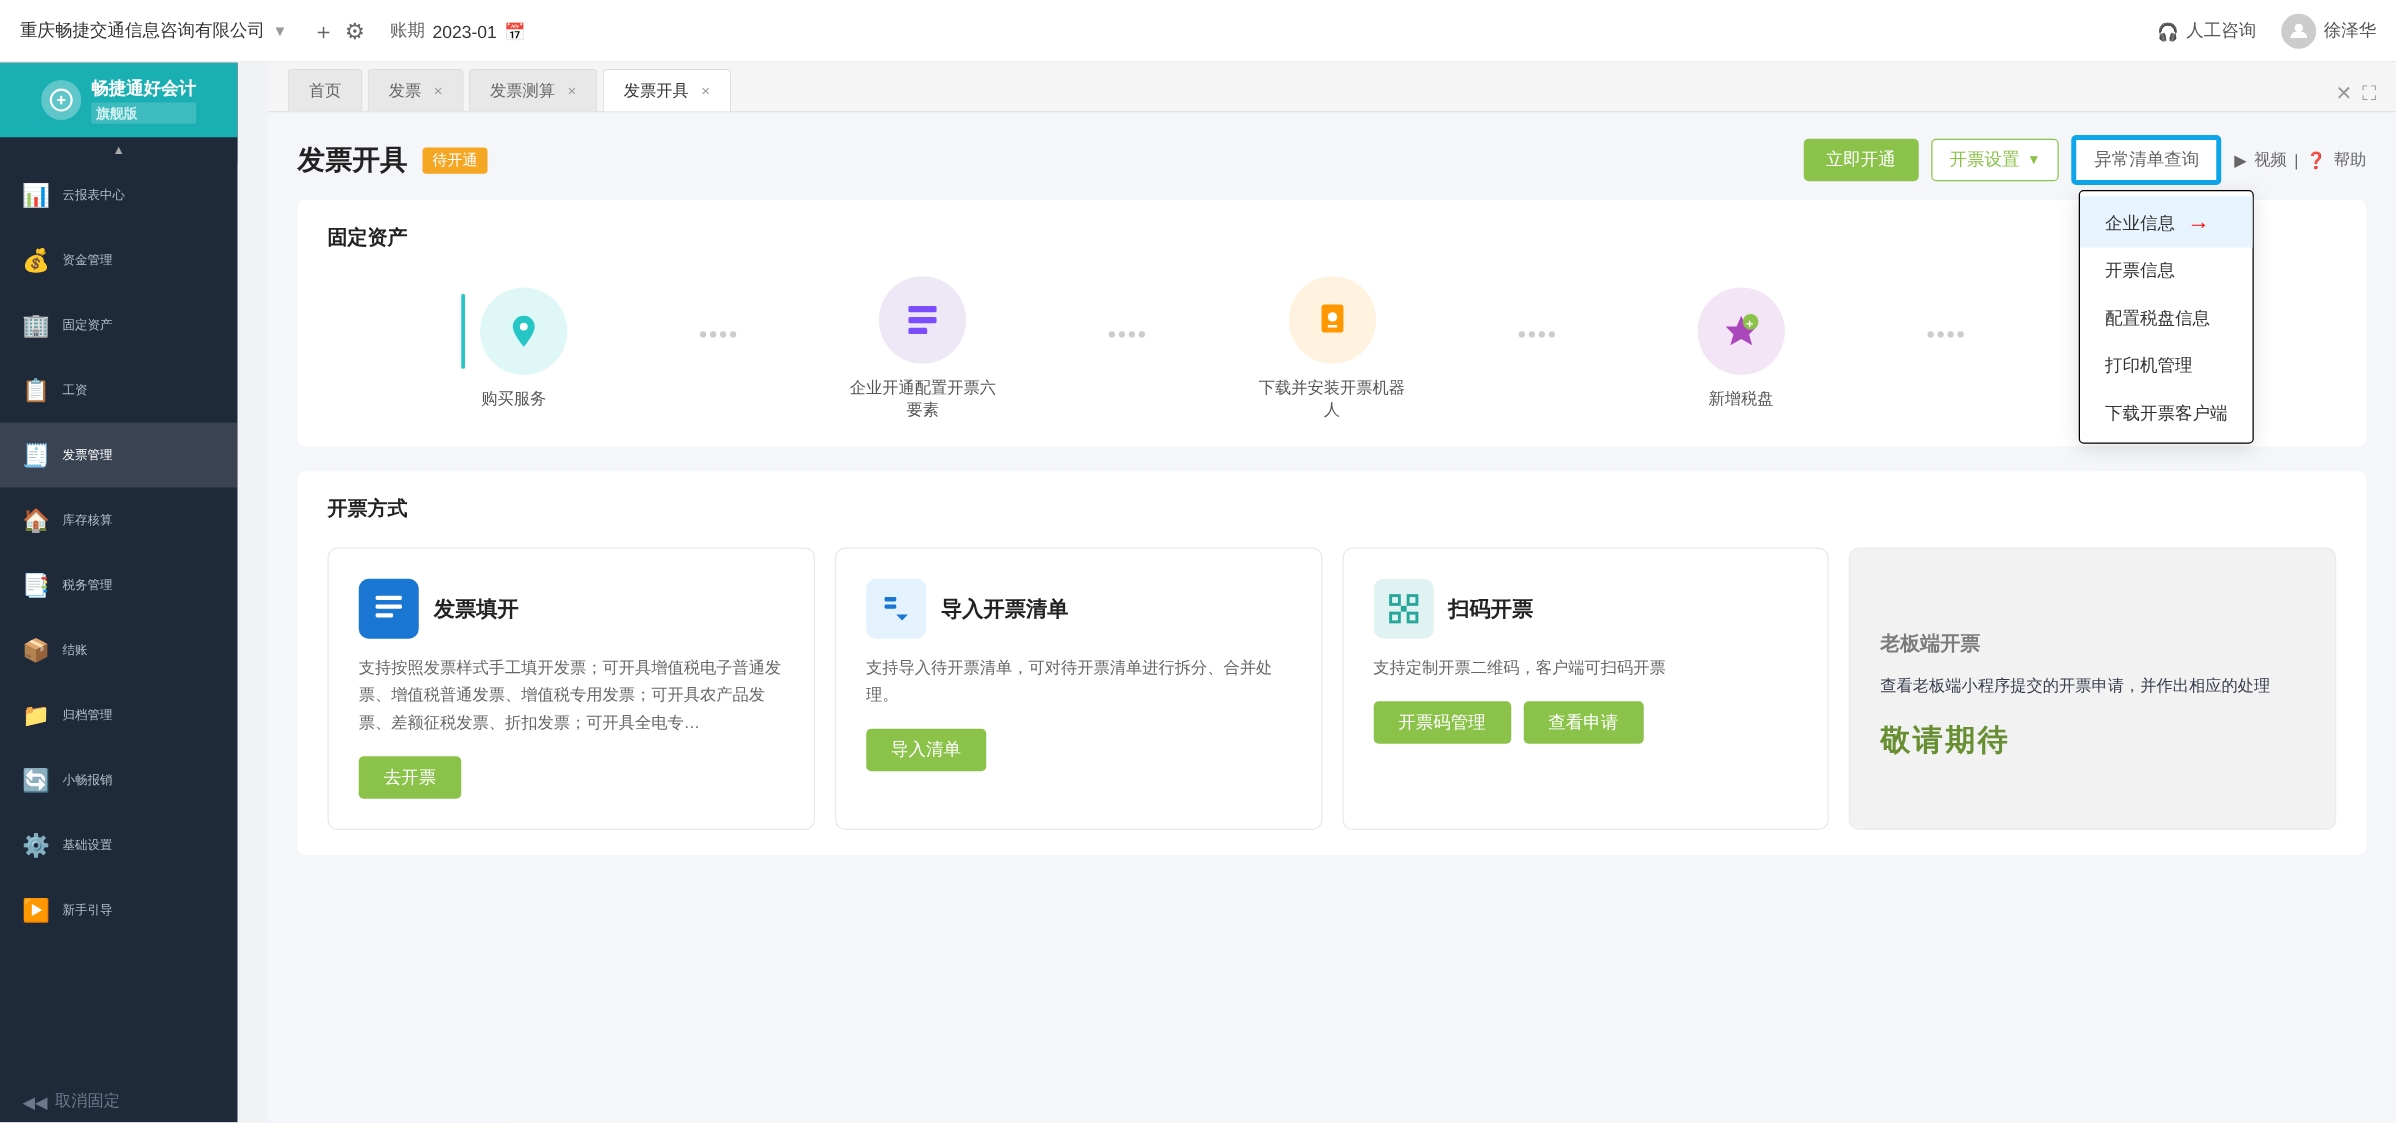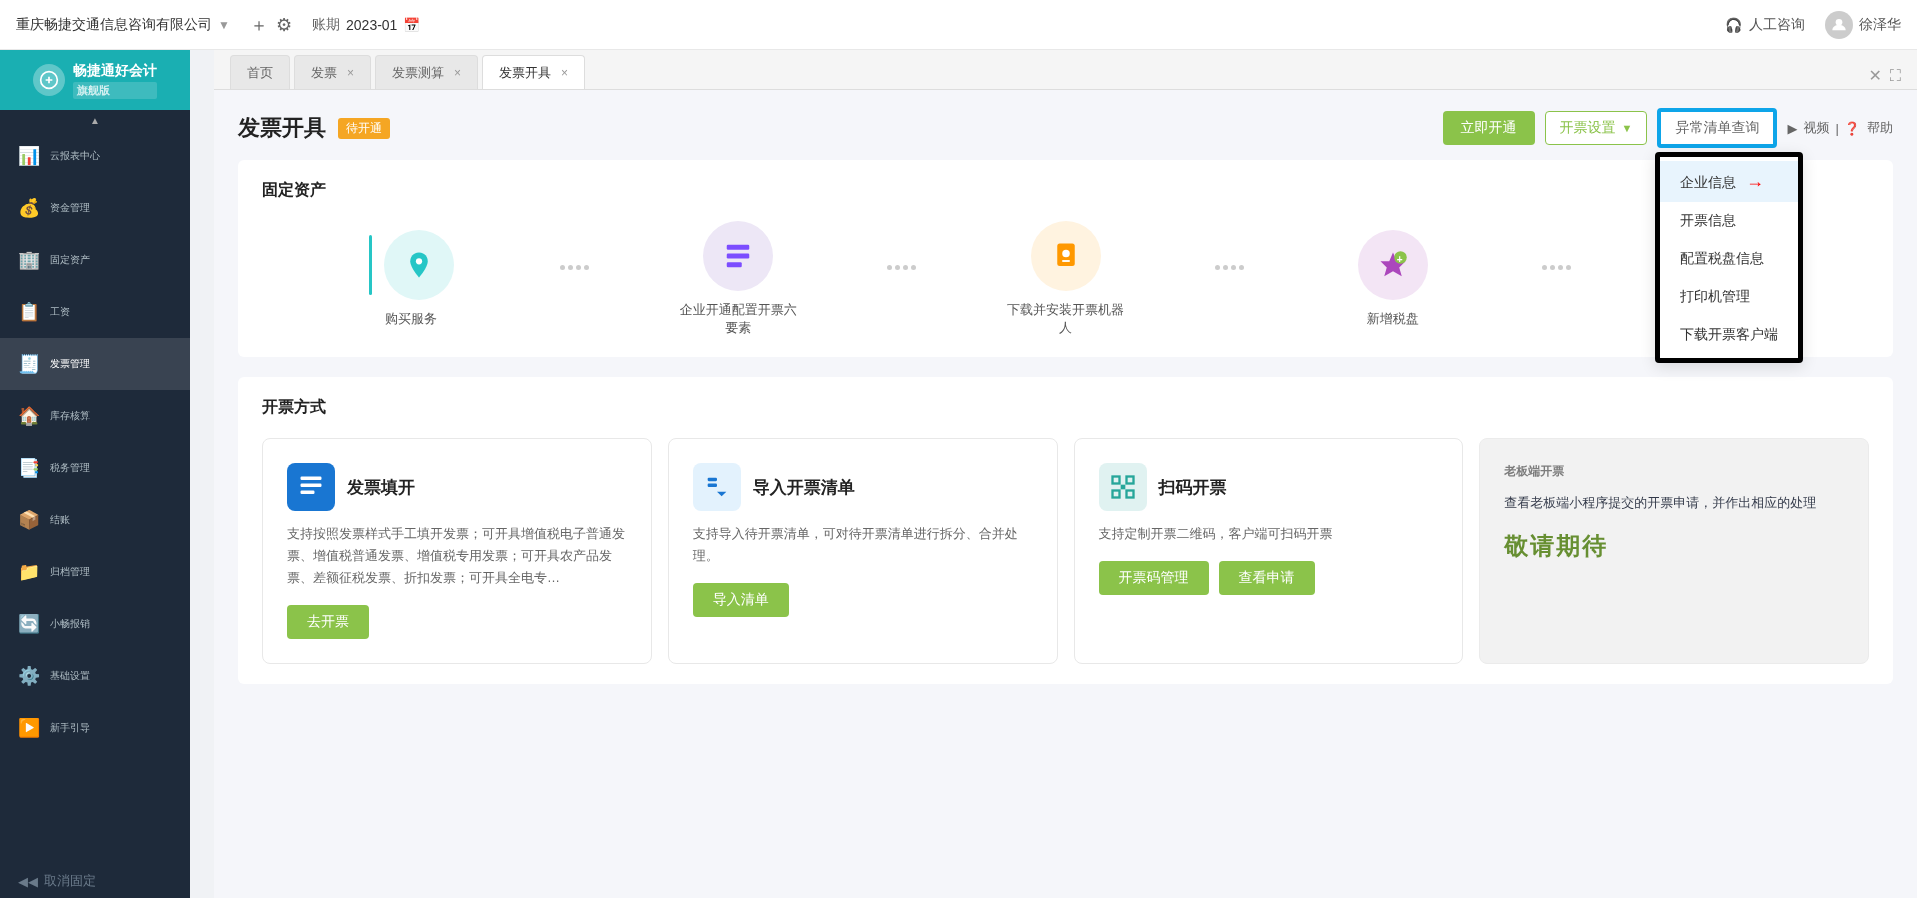--- a/index.html
+++ b/index.html
@@ -46,21 +46,21 @@
     .page-title { font-size: 22px; font-weight: 600; color: #222; }
     .status-badge { background: #f5a623; color: #fff; font-size: 12px; padding: 2px 8px; border-radius: 3px; }
     .header-actions { margin-left: auto; display: flex; align-items: center; gap: 10px; position: relative; }
     .btn-primary { background: #8bc34a; color: #fff; border: none; padding: 8px 18px; border-radius: 4px; cursor: pointer; font-size: 14px; }
     .btn-outline-green { background: #fff; color: #8bc34a; border: 1.5px solid #8bc34a; padding: 7px 14px; border-radius: 4px; cursor: pointer; font-size: 14px; display: flex; align-items: center; gap: 6px; }
     .btn-outline-green .chevron { font-size: 11px; }
     .btn-light { background: #fff; color: #666; border: 4px solid #0ea5e9; padding: 7px 14px; border-radius: 4px; cursor: pointer; font-size: 14px; }
     .video-help { display: flex; align-items: center; gap: 6px; color: #666; cursor: pointer; font-size: 13px; }
 
     
-    .dropdown-menu { position: absolute; top: 100%; right: 90px; background: #fff; border: 5px solid #000000; border-radius: 4px; box-shadow: 0 4px 16px rgba(0,0,0,0.12); z-index: 100; min-width: 140px; padding: 4px 0; margin-top: 4px; }
+    .dropdown-menu { position: absolute; top: 100%; right: 90px; background: #fff; border: 1px solid #000000; border-radius: 4px; box-shadow: 0 4px 16px rgba(0,0,0,0.12); z-index: 100; min-width: 140px; padding: 4px 0; margin-top: 4px; }
     .dropdown-item { padding: 10px 20px; color: #333; cursor: pointer; white-space: nowrap; font-size: 14px; }
     .dropdown-item.selected { background: #e8f4fd; color: #333; }
     .red-arrow { display: inline-block; color: red; font-size: 18px; margin-left: 6px; }
 
     
     .page-content { padding: 0 24px 20px; flex: 1; overflow-y: auto; }
 
     
     .section { background: #fff; border-radius: 6px; padding: 20px 24px; margin-bottom: 20px; }
     .section-title { font-size: 16px; font-weight: 600; color: #222; margin-bottom: 20px; }
@@ -417,21 +417,21 @@
             </div>
             <div class="method-desc">支持定制开票二维码，客户端可扫码开票</div>
             <div class="method-actions">
               <button class="btn-green">开票码管理</button>
               <button class="btn-green">查看申请</button>
             </div>
           </div>
 
           <div class="method-card disabled">
             <div class="method-header">
-              <div style="font-size:12px;font-weight:600;color:#666;">老板端开票</div>
+              <div style="font-size:16px;font-weight:600;color:#666;margin-top:42px;">老板端开票</div>
             </div>
             <div class="method-desc" style="color:#0f172a;">查看老板端小程序提交的开票申请，并作出相应的处理</div>
             <div style="font-size:24px;color:#4d7c0f;font-weight:bold;margin-top:12px;letter-spacing:2px;">敬请期待</div>
           </div>
 
         </div>
       </div>
     </div>
   </div>
 </div>

